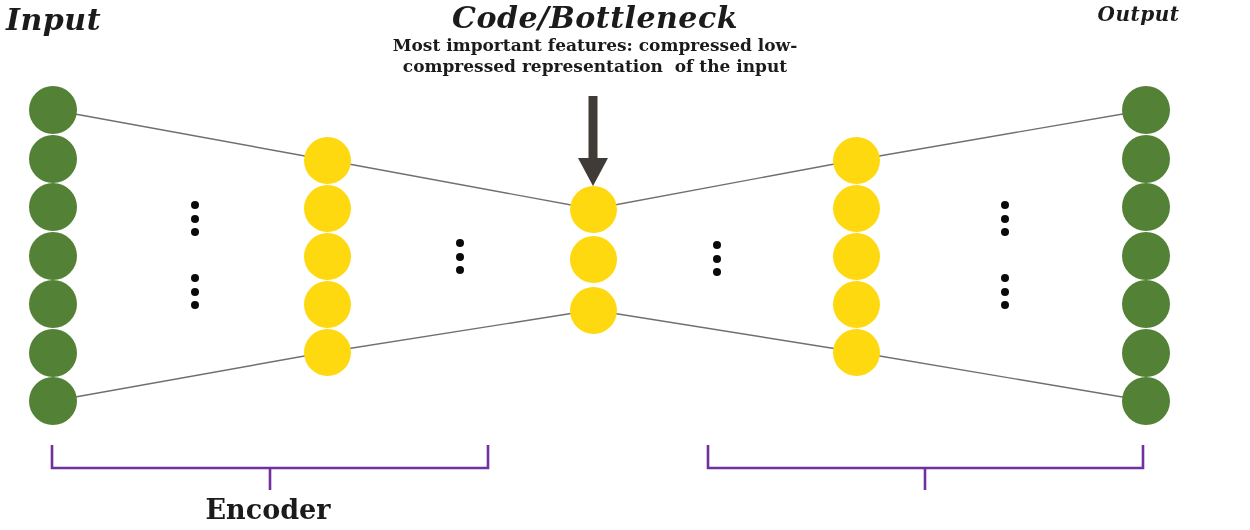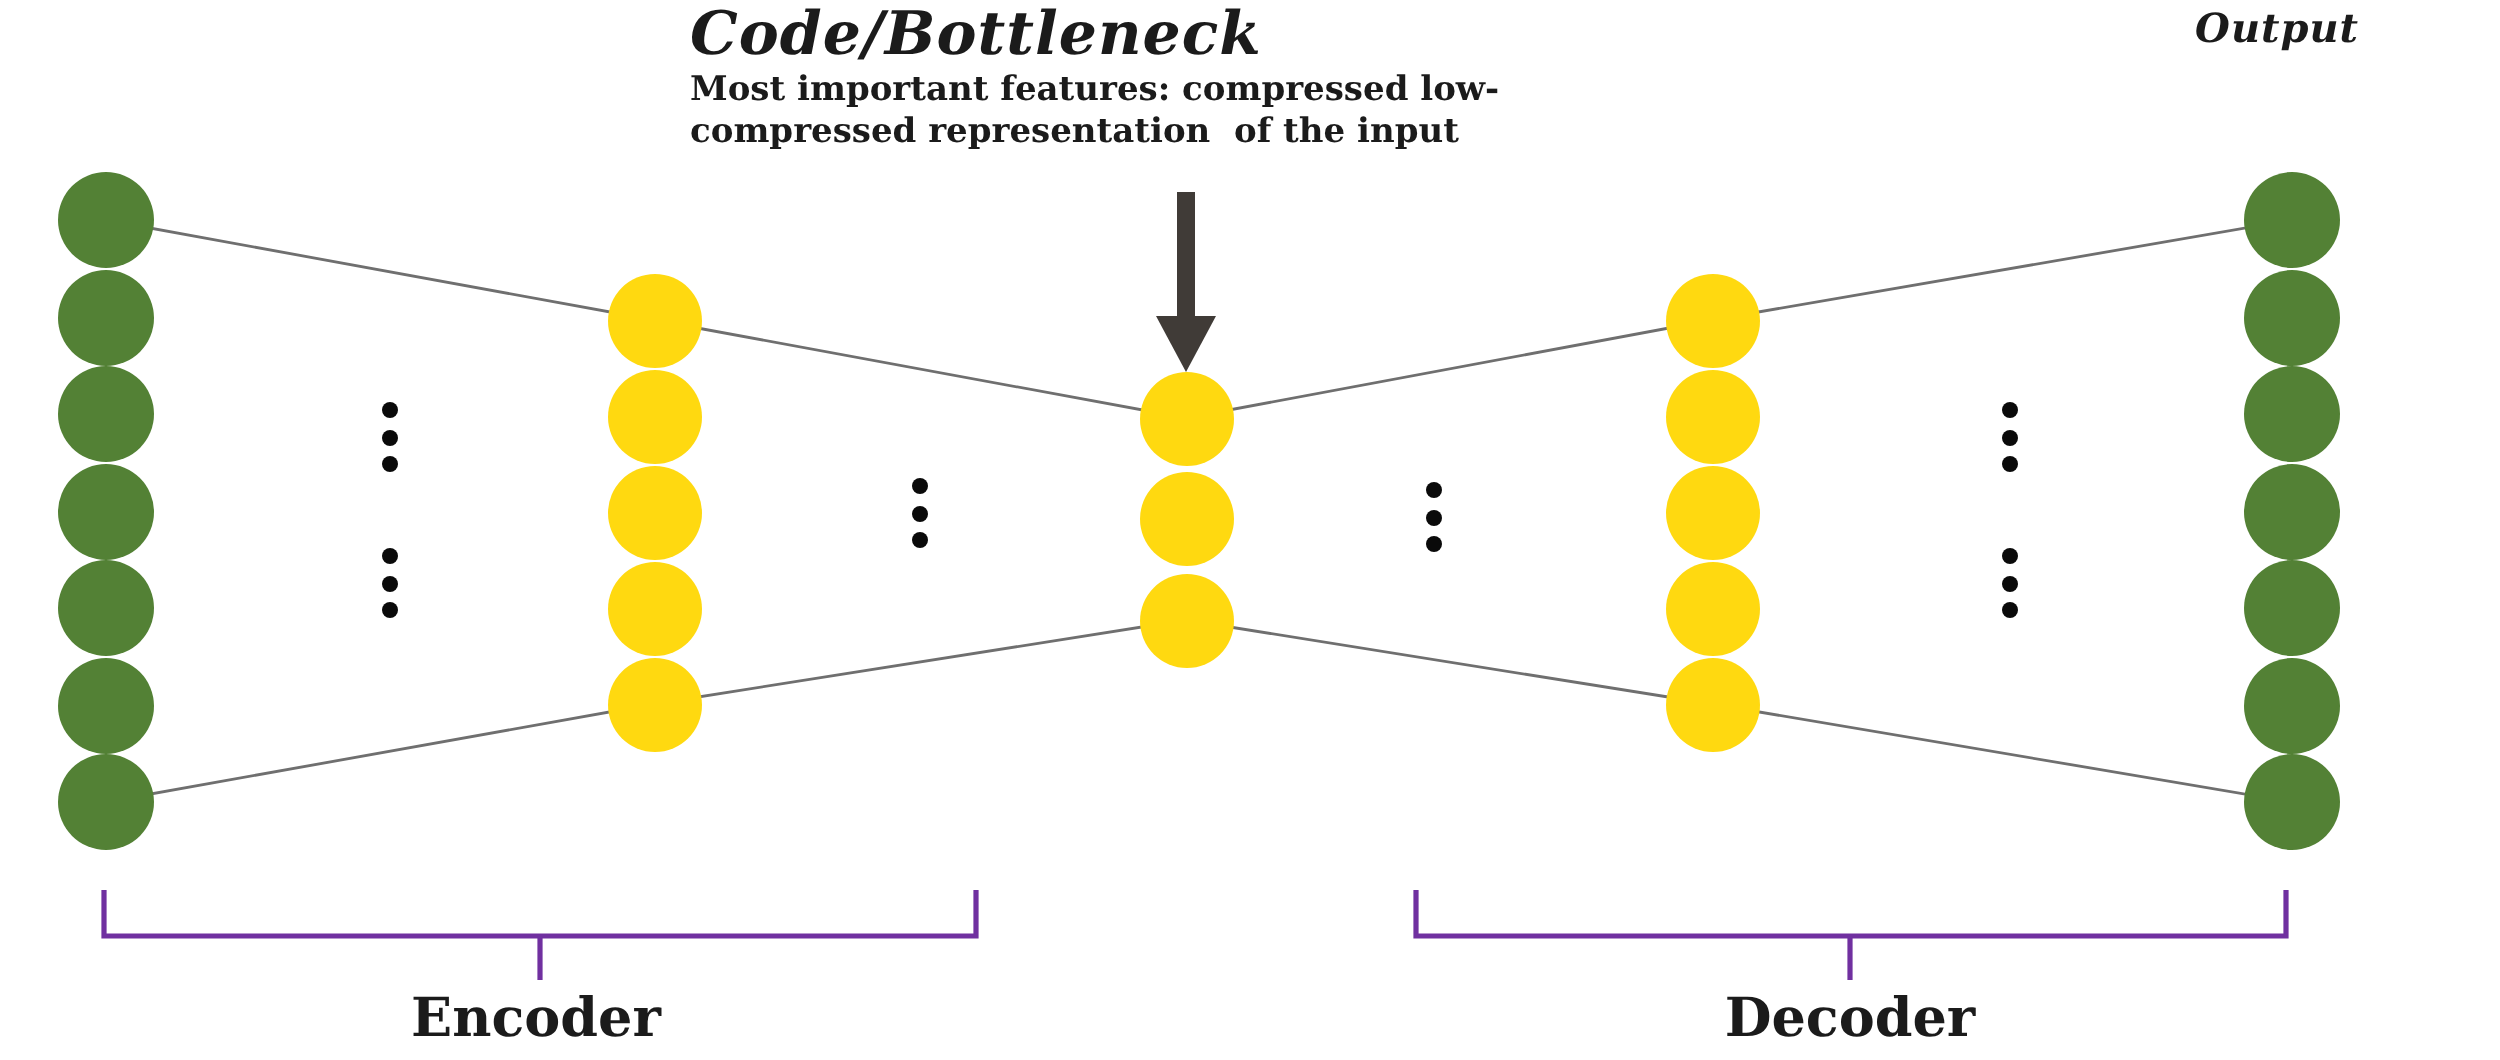--- a/index.html
+++ b/index.html
@@ -13,21 +13,21 @@
   }
   #diagram-svg{position:absolute;left:0;top:0;width:1250px;height:530px;}
   .node{position:absolute;border-radius:50%;}
   .dot{position:absolute;border-radius:50%;}
   .label{position:absolute;}
   .title-italic{
     font-weight:700;font-style:italic;
     font-size:30px;letter-spacing:0.5px;
   }
   .input-title{left:6px;top:2px;}
-  .code-block{left:345px;top:0px;width:500px;}
+  .code-block{left:345px;top:0px;width:500px;text-align:center;}
   .code-title{display:block;font-size:30px;font-weight:700;font-style:italic;letter-spacing:0.5px;}
   .code-subtitle{display:block;font-size:17px;font-weight:700;line-height:21px;white-space:pre-wrap;}
   .output-block{left:1027px;top:2px;width:223px;text-align:center;}
   .output-title{display:block;font-size:20px;font-weight:700;font-style:italic;letter-spacing:0.5px;}
   .output-subtitle{display:block;font-size:19px;font-weight:700;margin-top:3px;}
   .bracket-label{
     font-size:27px;font-weight:700;text-align:center;width:240px;top:494px;
   }
   .encoder-label{left:148px;}
   .decoder-label{left:805px;}
@@ -97,28 +97,28 @@
       <div class="dot" style="left: 713px; top: 254.5px; width: 8px; height: 8px; background: rgb(10, 10, 10);"></div>
       <div class="dot" style="left: 713px; top: 268px; width: 8px; height: 8px; background: rgb(10, 10, 10);"></div>
       <div class="dot" style="left: 1001px; top: 201px; width: 8px; height: 8px; background: rgb(10, 10, 10);"></div>
       <div class="dot" style="left: 1001px; top: 214.5px; width: 8px; height: 8px; background: rgb(10, 10, 10);"></div>
       <div class="dot" style="left: 1001px; top: 228px; width: 8px; height: 8px; background: rgb(10, 10, 10);"></div>
       <div class="dot" style="left: 1001px; top: 274px; width: 8px; height: 8px; background: rgb(10, 10, 10);"></div>
       <div class="dot" style="left: 1001px; top: 287.5px; width: 8px; height: 8px; background: rgb(10, 10, 10);"></div>
       <div class="dot" style="left: 1001px; top: 301px; width: 8px; height: 8px; background: rgb(10, 10, 10);"></div>
     </div>
 
+  <div class="label title-italic input-title">Input</div>
 
   <div class="label code-block">
     <span class="code-title">Code/Bottleneck</span>
     <span class="code-subtitle">Most important features: compressed low-</span>
     <span class="code-subtitle">compressed representation  of the input</span>
   </div>
 
   <div class="label output-block">
     <span class="output-title">Output</span>
   </div>
 
   <div class="label bracket-label encoder-label">Encoder</div>
 
-  <div class="label bracket-label decoder-label">Decoder</div>
 
 </div>
 
 </body></html>

